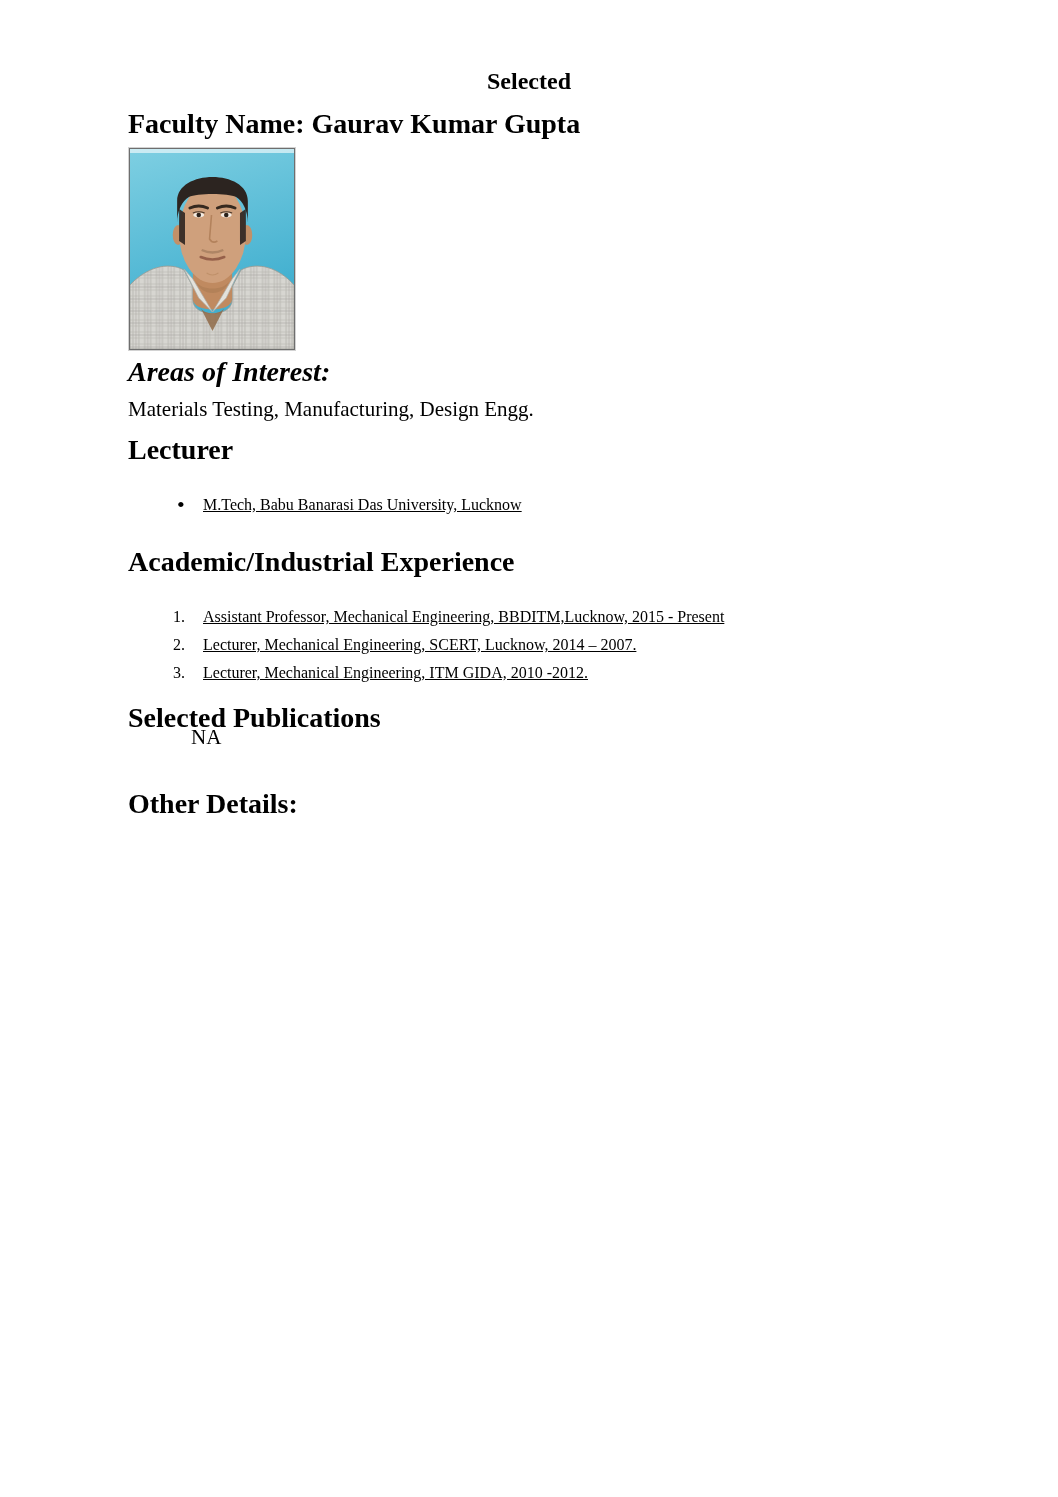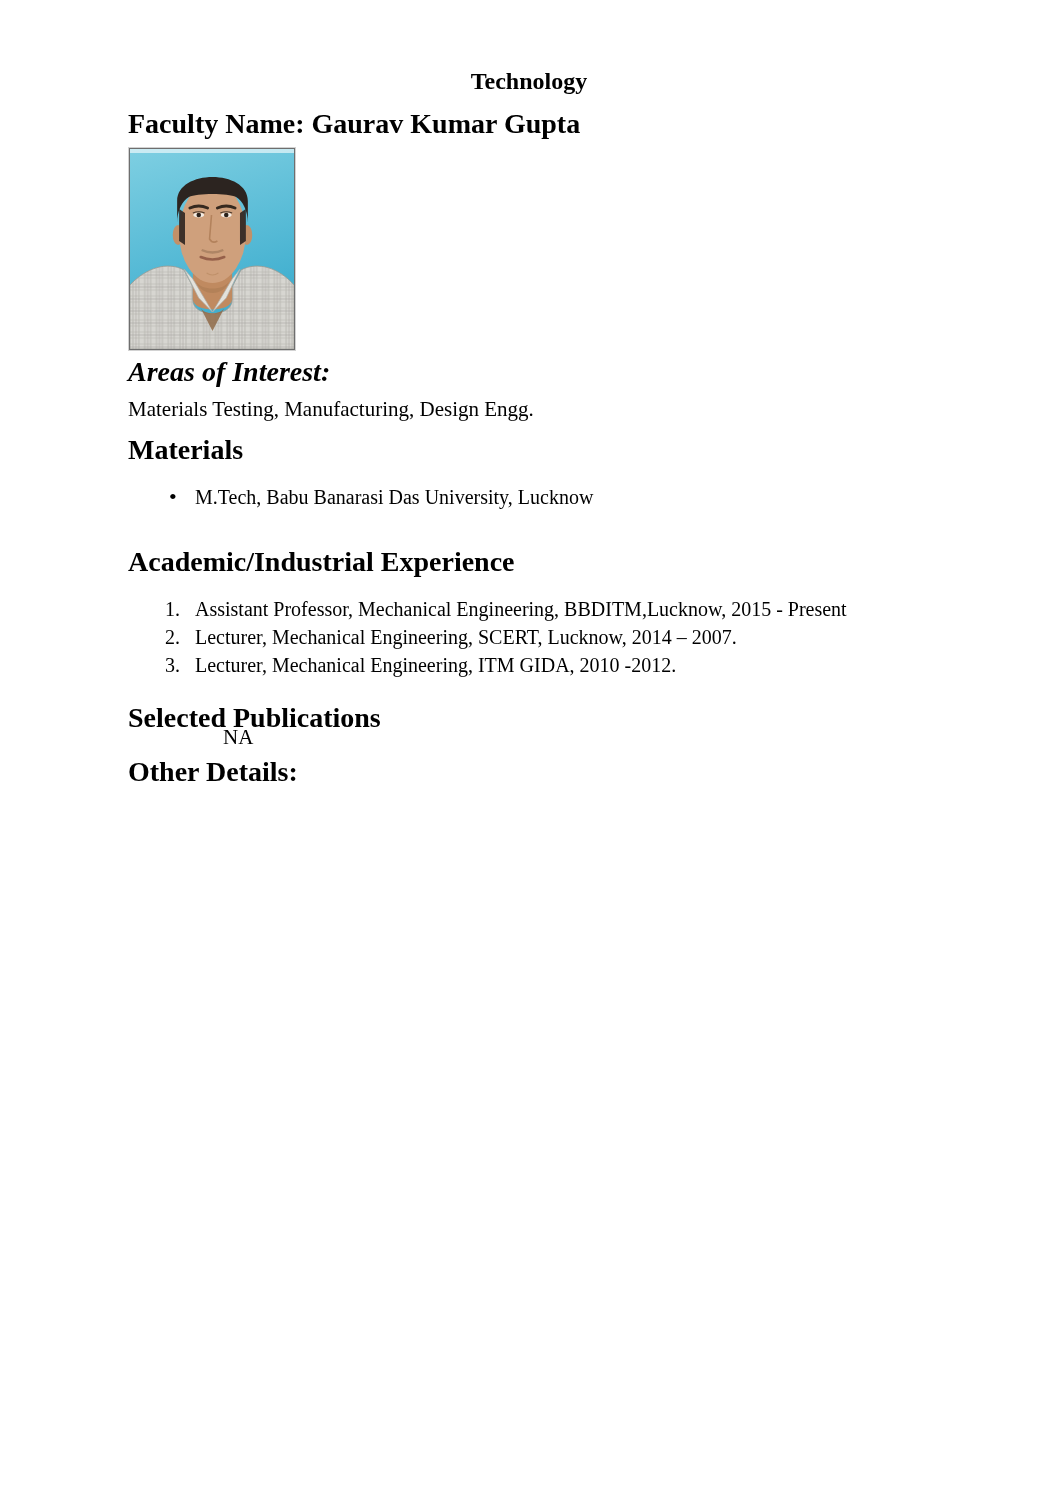--- a/index.html
+++ b/index.html
@@ -36,44 +36,45 @@
     font-size: 21px;
     line-height: 24px;
     white-space: nowrap;
   }
   #faculty-line { top: 112px; }
   #areas-heading { top: 360px; font-style: italic; }
   #areas-text { top: 397px; }
   #education-heading { top: 438px; }
   #experience-heading { top: 550px; }
   #publications-heading { top: 686px; margin-top: 20px; }
-  #publications-text { top: 725px; left: 191px; margin-left: 32px; }
-  #other-heading { top: 760px; }
+  #publications-text { top: 725px; left: 191px; }
+  #other-heading { top: 792px; }
 
   .photo-frame {
     position: absolute;
     left: 129px;
     top: 148px;
     width: 164px;
     height: 200px;
     border: 1px solid #6e6e6e;
     box-shadow: 0 0 0 1px #d2d2d2;
     overflow: hidden;
     background: #4db8d6;
   }
   .photo-frame svg { display: block; filter: blur(0.3px); }
 
   ul.doc-list, ol.doc-list {
     position: absolute;
     left: 128px;
-    margin: 5px;
+    margin: 13px;
     padding: 0 0 0 62px;
-    font-size: 20px;
+    font-size: 16px;
     line-height: 28px;
     list-style: none;
+    text-decoration: underline;
   }
   ul.doc-list { top: 478px; }
   ol.doc-list { top: 590px; counter-reset: expnum; }
   ul.doc-list li, ol.doc-list li { position: relative; white-space: nowrap; }
   ul.doc-list li::before {
     content: "\2022";
     position: absolute;
     left: -26px;
     font-size: 22px;
   }
@@ -82,21 +83,21 @@
     content: counter(expnum) ".";
     position: absolute;
     left: -30px;
   }
 </style>
 </head>
 <body>
 
 <div class="page">
 
-  <h1 class="doc-title">Technology</h1>
+  <h1 class="doc-title">Selected</h1>
 
   <div class="heading" id="faculty-line">Faculty Name: Gaurav Kumar Gupta</div>
 
   <div class="photo-frame">
     <svg viewBox="0 0 167 200" width="164" height="200" preserveAspectRatio="none">
       <defs>
         <linearGradient id="sky" x1="0" y1="0" x2="0.25" y2="1">
           <stop offset="0" stop-color="#7ecfe2"></stop>
           <stop offset="1" stop-color="#39abcd"></stop>
         </linearGradient>
@@ -145,21 +146,21 @@
       <path d="M73,101 Q84,106 95,101" stroke="#8d6a4e" stroke-width="2.4" fill="none" opacity="0.5"></path>
 
       <path d="M72,108 Q84,113 96,108" stroke="#96604a" stroke-width="2.6" fill="none" stroke-linecap="round"></path>
       <path d="M78,124 Q84,128 90,124" stroke="#b98a62" stroke-width="1.2" fill="none" opacity="0.7"></path>
     </svg>
   </div>
 
   <div class="heading" id="areas-heading">Areas of Interest:</div>
   <div class="text" id="areas-text">Materials Testing, Manufacturing, Design Engg.</div>
 
-  <div class="heading" id="education-heading">Materials</div>
+  <div class="heading" id="education-heading">Lecturer</div>
   <ul class="doc-list">
     <li>M.Tech, Babu Banarasi Das University, Lucknow</li>
   </ul>
 
   <div class="heading" id="experience-heading">Academic/Industrial Experience</div>
   <ol class="doc-list">
     <li>Assistant Professor, Mechanical Engineering, BBDITM,Lucknow, 2015 - Present</li>
     <li>Lecturer, Mechanical Engineering, SCERT, Lucknow, 2014 – 2007.</li>
     <li>Lecturer, Mechanical Engineering, ITM GIDA, 2010 -2012.</li>
   </ol>

